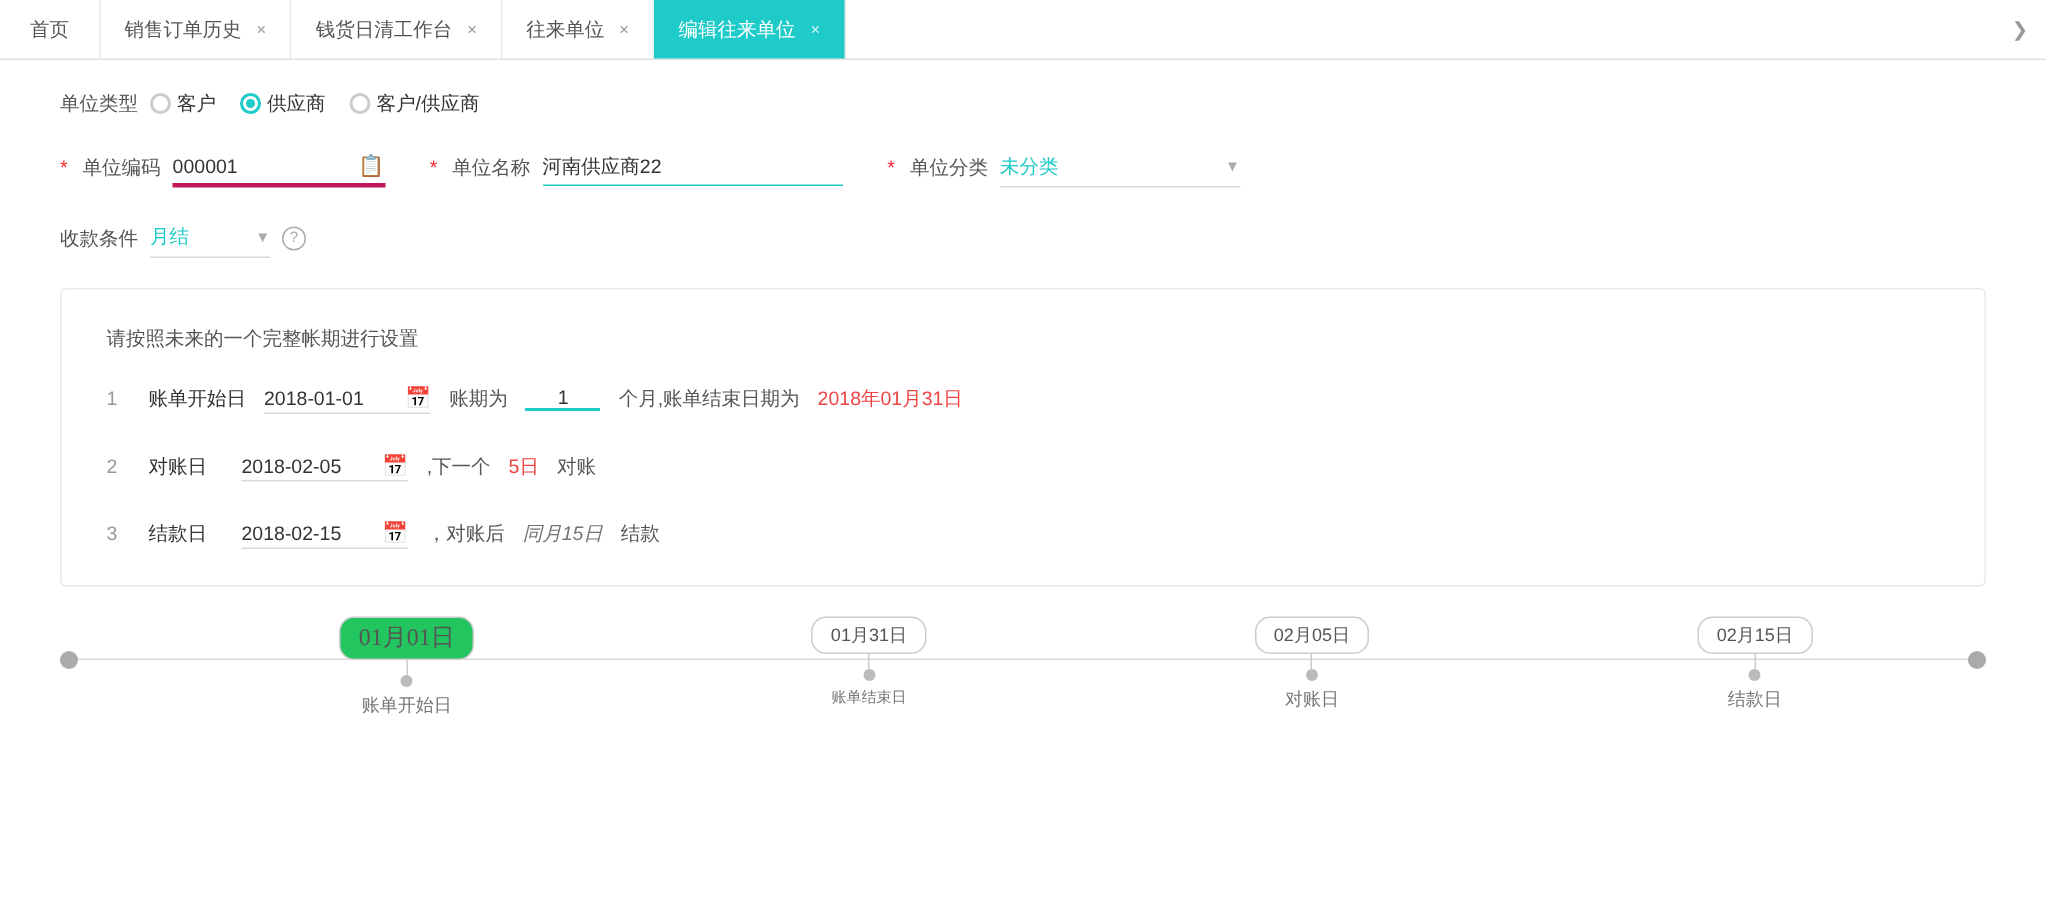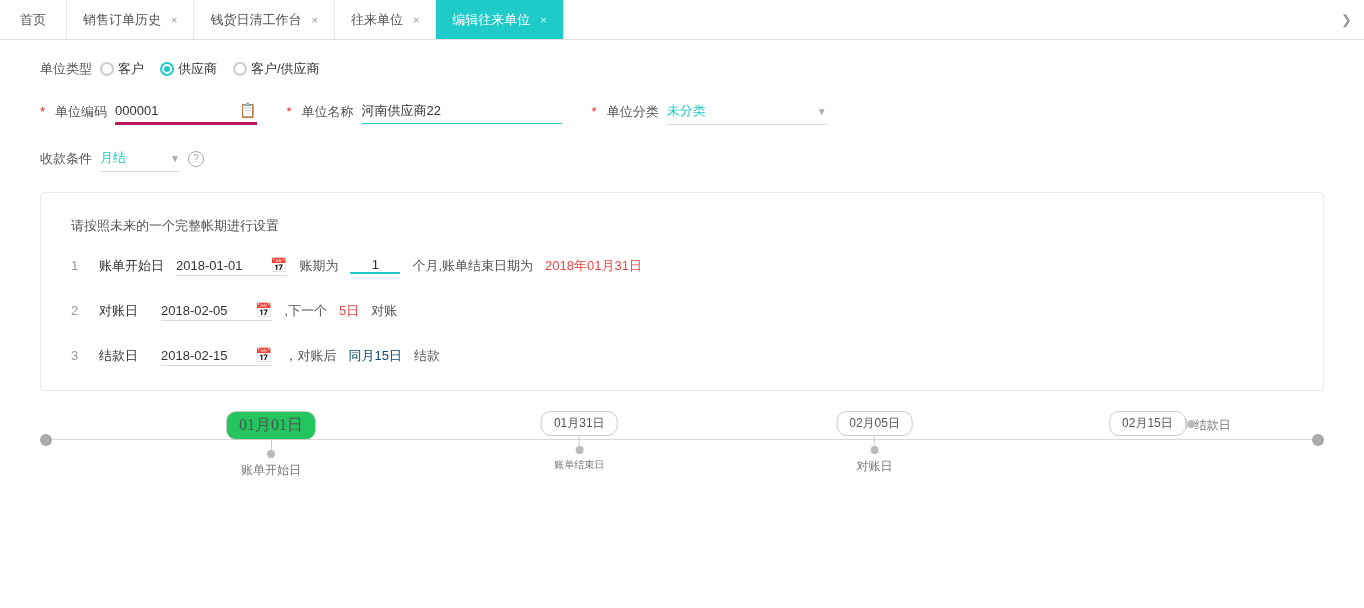--- a/index.html
+++ b/index.html
@@ -231,21 +231,22 @@
       font-size: 13px;
       width: 50px;
       text-align: center;
       color: #333;
       background: transparent;
     }
     .highlight-orange {
       color: #ef4444;
     }
     .highlight-teal {
-      color: #0c4a6e;
+      color: #737373;
+      font-style: italic;
     }
 
     
     .preview-text {
       font-size: 13px;
       color: #555;
       margin-bottom: 24px;
       padding: 0 0 0 0;
     }
     .tl-container {
@@ -409,21 +410,21 @@
       <div style="font-size:10px;color:#777;margin-top:4px;">账单结束日</div>
     </div>
 
     <div style="position:absolute;left:65%;transform:translateX(-50%);display:flex;flex-direction:column;align-items:center;">
       <div style="border:1px solid #ccc;border-radius:10px;padding:3px 12px;font-size:12px;color:#555;background:#fff;white-space:nowrap;">02月05日</div>
       <div style="width:1px;height:10px;background:#ccc;"></div>
       <div style="width:8px;height:8px;border-radius:50%;background:#bbb;"></div>
       <div style="font-size:12px;color:#777;margin-top:4px;">对账日</div>
     </div>
 
-    <div style="position:absolute;left:88%;transform:translateX(-50%);display:flex;flex-direction:row;align-items:center;">
+    <div style="position:absolute;left:88%;transform:translateX(-50%);display:flex;flex-direction:column;align-items:center;">
       <div style="border:1px solid #ccc;border-radius:10px;padding:3px 12px;font-size:12px;color:#555;background:#fff;white-space:nowrap;">02月15日</div>
       <div style="width:1px;height:10px;background:#ccc;"></div>
       <div style="width:8px;height:8px;border-radius:50%;background:#bbb;"></div>
       <div style="font-size:12px;color:#777;margin-top:4px;">结款日</div>
     </div>
   </div>
 
 </div>
 
 </body></html>

